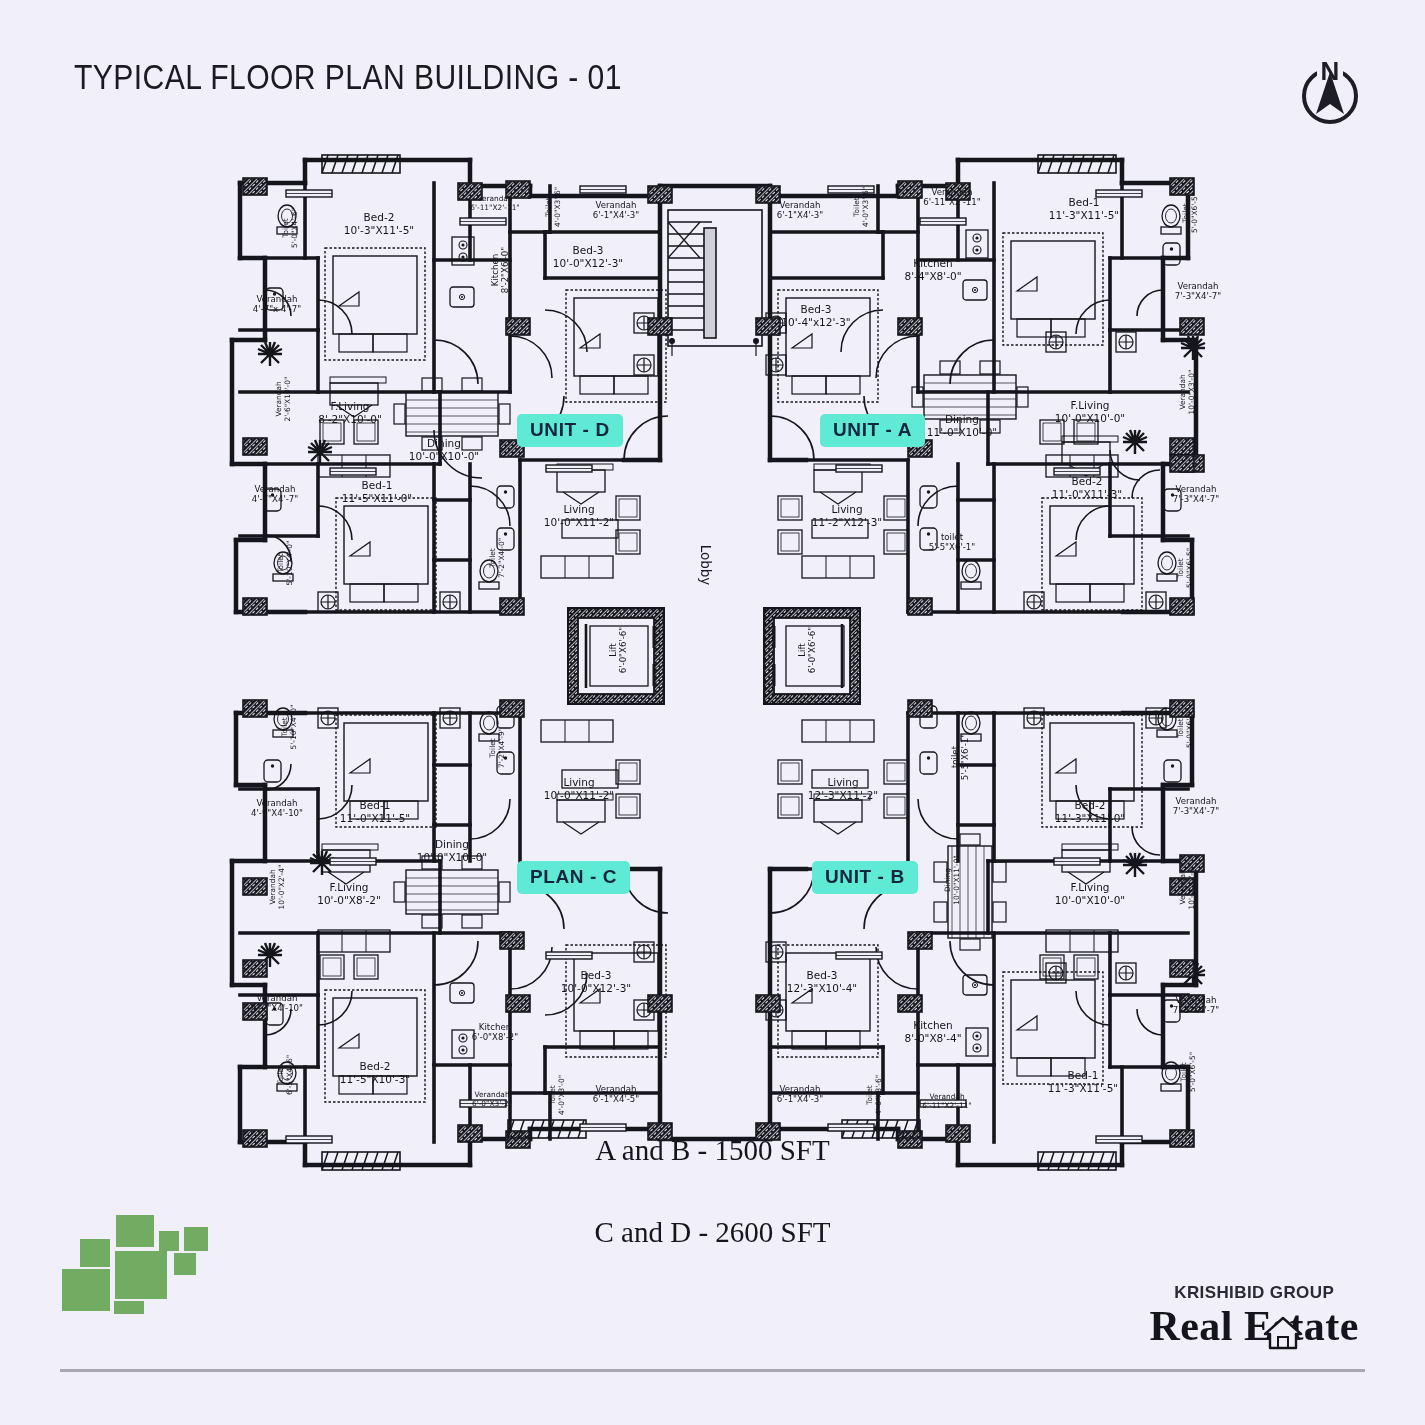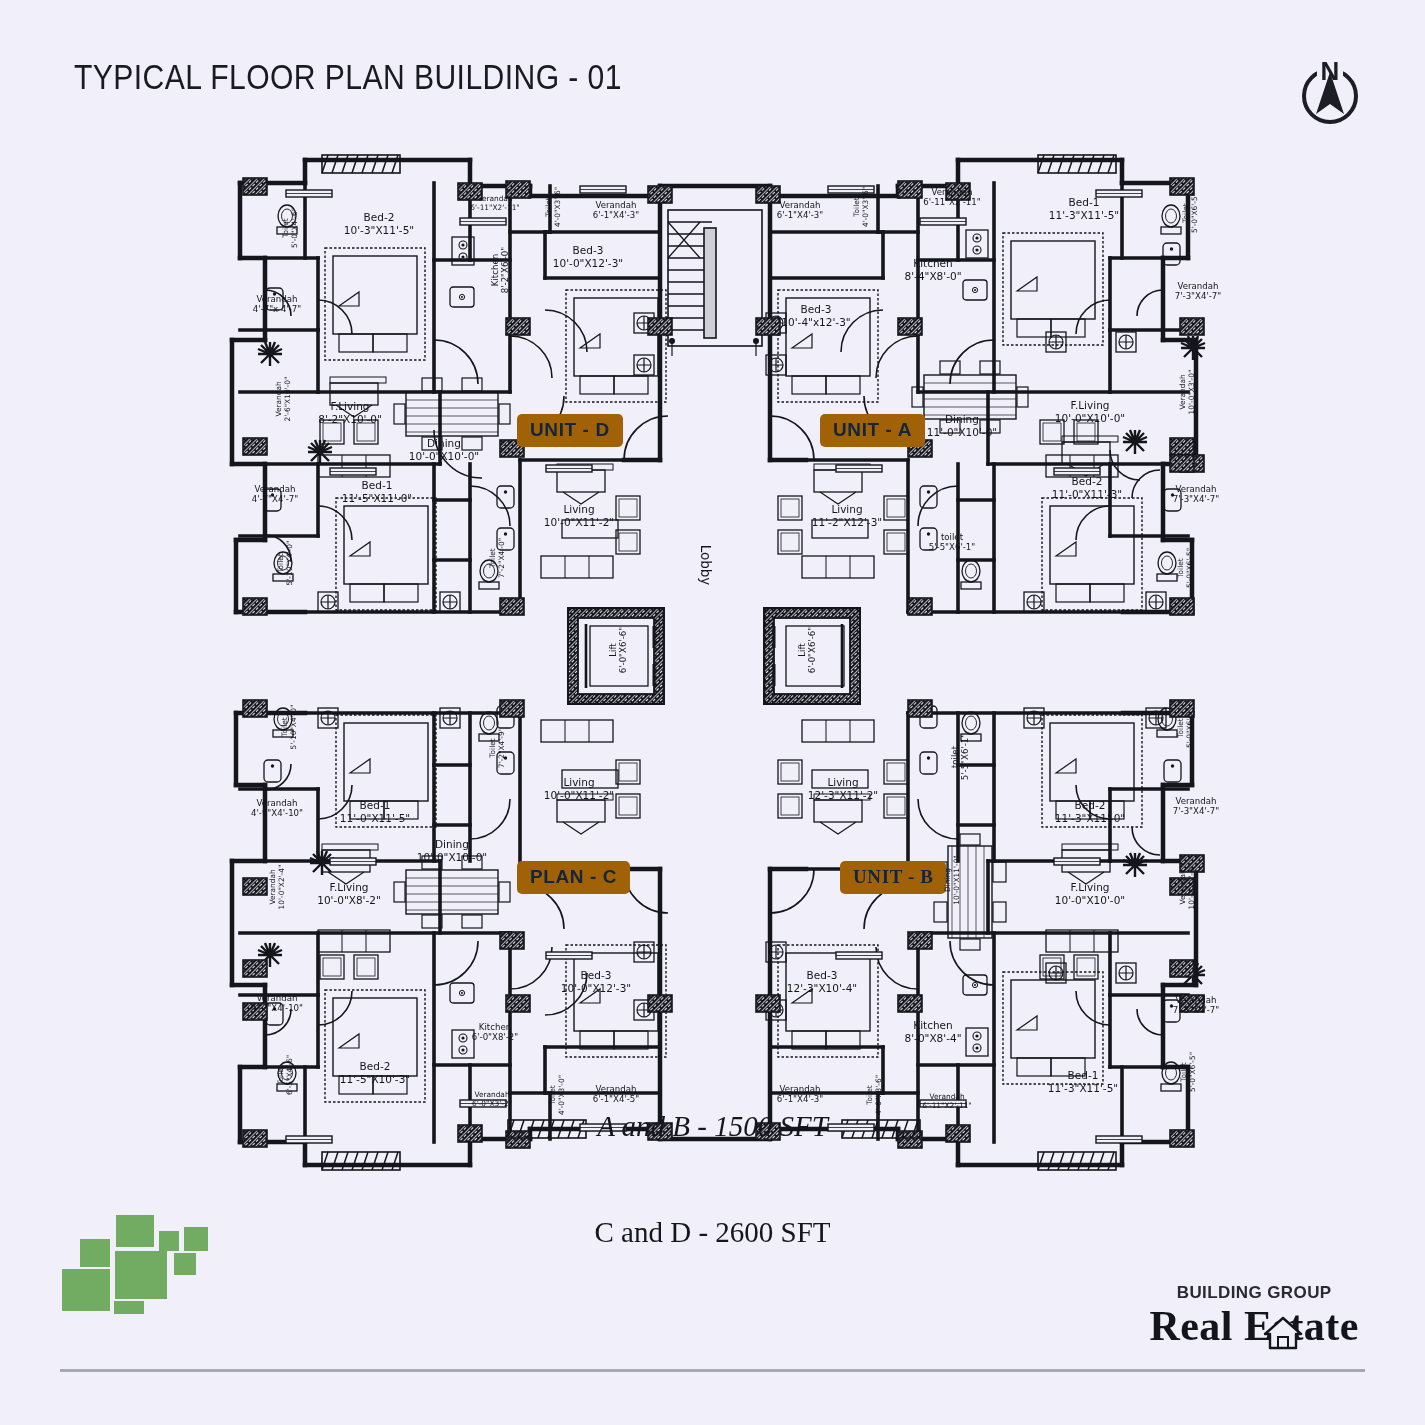--- a/index.html
+++ b/index.html
@@ -22,21 +22,21 @@
     white-space:nowrap;
   }
   .compass{position:absolute;left:1297px;top:50px;width:66px;height:78px;}
 
   
   #plan{position:absolute;left:0;top:0;width:1425px;height:1425px;}
 
   
   .unit-badge{
     position:absolute;
-    background:#a16207;
+    background:#5eead4;
     border-radius:5px;
     font-family:"Liberation Sans", sans-serif;
     font-weight:bold;font-size:19px;
     color:#12263f;
     padding:5px 13px 6px 13px;
     letter-spacing:.6px;
     white-space:nowrap;
     text-align:center;
   }
 
@@ -66,21 +66,21 @@
   }
 
   
   .area-line{
     position:absolute;left:50%;
     transform:translateX(-50%);
     font-family:"Liberation Serif", serif;
     font-size:29px;color:#15151c;
     white-space:nowrap;
   }
-  .area-1{top:1110px;font-style:italic;}
+  .area-1{top:1134px;}
   .area-2{top:1216px;}
 
   .greenlogo{position:absolute;left:62px;top:1199px;width:150px;height:115px;}
   .brand{
     position:absolute;right:66px;bottom:78px;
     text-align:center;
   }
   .brand-top{
     font-family:"Liberation Sans", sans-serif;
     font-size:17px;font-weight:bold;color:#2a2a33;
@@ -718,21 +718,21 @@
       <use href="#window" x="330" y="468"></use>
       <use href="#window" x="1054" y="468"></use>
       <use href="#window" x="330" y="858"></use>
       <use href="#window" x="1054" y="858"></use>
     </g>
   </svg>
 
   <div class="unit-badge" style="left:517px;top:414px;">UNIT - D</div>
   <div class="unit-badge" style="left:820px;top:414px;">UNIT - A</div>
   <div class="unit-badge" style="left:517px;top:861px;">PLAN - C</div>
-  <div class="unit-badge" style="left:840px;top:861px;font-family:Liberation Serif, serif;">UNIT - B</div>
+  <div class="unit-badge" style="left:812px;top:861px;">UNIT - B</div>
 
   <div class="lobby-lbl">Lobby</div>
 
   <div id="room-labels">
       <div class="rl" style="left: 379px; top: 224px;">
         <span class="n">Bed-2</span>
         <span class="d">10'-3"X11'-5"</span>
       </div>
       <div class="rl xs v90" style="left: 290px; top: 228px;">
         <span class="n">Toilet</span>
@@ -1006,21 +1006,21 @@
       <rect x="0" y="70" width="48" height="42"></rect>
       <rect x="53" y="52" width="52" height="48"></rect>
       <rect x="97" y="32" width="20" height="20"></rect>
       <rect x="122" y="28" width="24" height="24"></rect>
       <rect x="112" y="54" width="22" height="22"></rect>
       <rect x="52" y="102" width="30" height="13"></rect>
     </g>
   </svg>
 
   <div class="brand">
-    <div class="brand-top">BUILDING GROUP</div>
+    <div class="brand-top">KRISHIBID GROUP</div>
     <div class="brand-main">
       <span>Real Estate</span>
       <svg viewBox="0 0 40 34" style="position:absolute;right:56px;bottom:-3px;width:40px;height:34px;">
         <path d="M20 2 L38 18 L33 18 L33 32 L7 32 L7 18 L2 18 Z" fill="#f1f0fa" stroke="#14141c" stroke-width="2.4" stroke-linejoin="round"></path>
         <rect x="15" y="21" width="10" height="11" fill="none" stroke="#14141c" stroke-width="2"></rect>
       </svg>
     </div>
   </div>
 
   <div class="footrule"></div>

